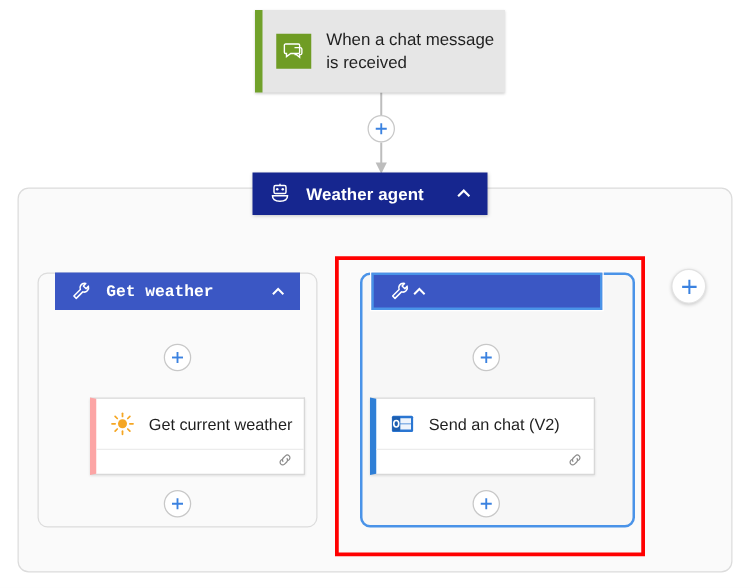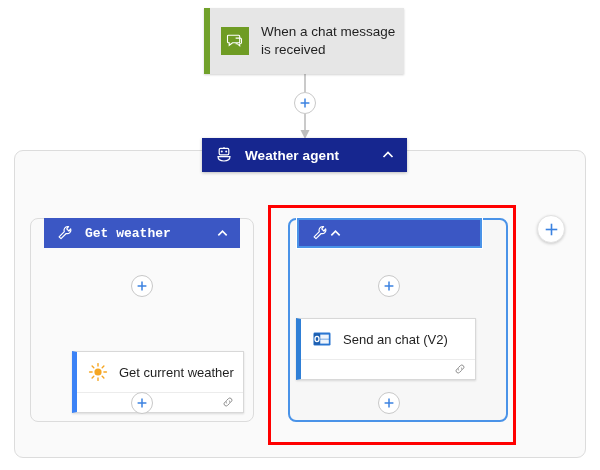--- a/index.html
+++ b/index.html
@@ -49,21 +49,21 @@
     margin-left: 12px;
     margin-right: 8px;
     font-size: 13.5px;
     color: #1f1f1f;
     line-height: 1.35;
   }
 
   
   .agent {
     left: 202px; top: 138px;
-    width: 205px; height: 34px;
+    width: 188px; height: 34px;
     background: #16268f;
     display: flex;
     align-items: center;
     box-shadow: 0 1px 3px rgba(0,0,0,.25);
   }
   .agent .ico {
     width: 20px; height: 20px;
     margin-left: 12px;
     display: flex; align-items: center; justify-content: center;
     flex: 0 0 auto;
@@ -119,21 +119,21 @@
   .tool-head .chev { margin-right:11px; display:flex; }
 
   
   .action-card {
     position: absolute;
     box-sizing: border-box;
     background: #ffffff;
     border: 1px solid #d8d8d8;
     box-shadow: 0 1px 2px rgba(0,0,0,.13);
   }
-  .action-card.left  { left: 72px;  top: 318px; width: 172px; height: 62px; border-left: 5px solid #3b82f6; margin-top: 33px; }
+  .action-card.left  { left: 72px;  top: 318px; width: 172px; height: 62px; border-left: 5px solid #fca5a5; }
   .action-card.right { left: 296px; top: 318px; width: 180px; height: 62px; border-left: 5px solid #2f7fd6; }
   .action-card .row {
     height: 40px;
     display: flex;
     align-items: center;
     border-bottom: 1px solid #ececec;
   }
   .action-card .ico { width: 22px; height: 22px; margin-left: 10px; display:flex; align-items:center; justify-content:center; flex:0 0 auto;}
   .action-card .label { margin-left: 10px; font-size: 13px; color: #1f1f1f; }
   .action-card .foot {

